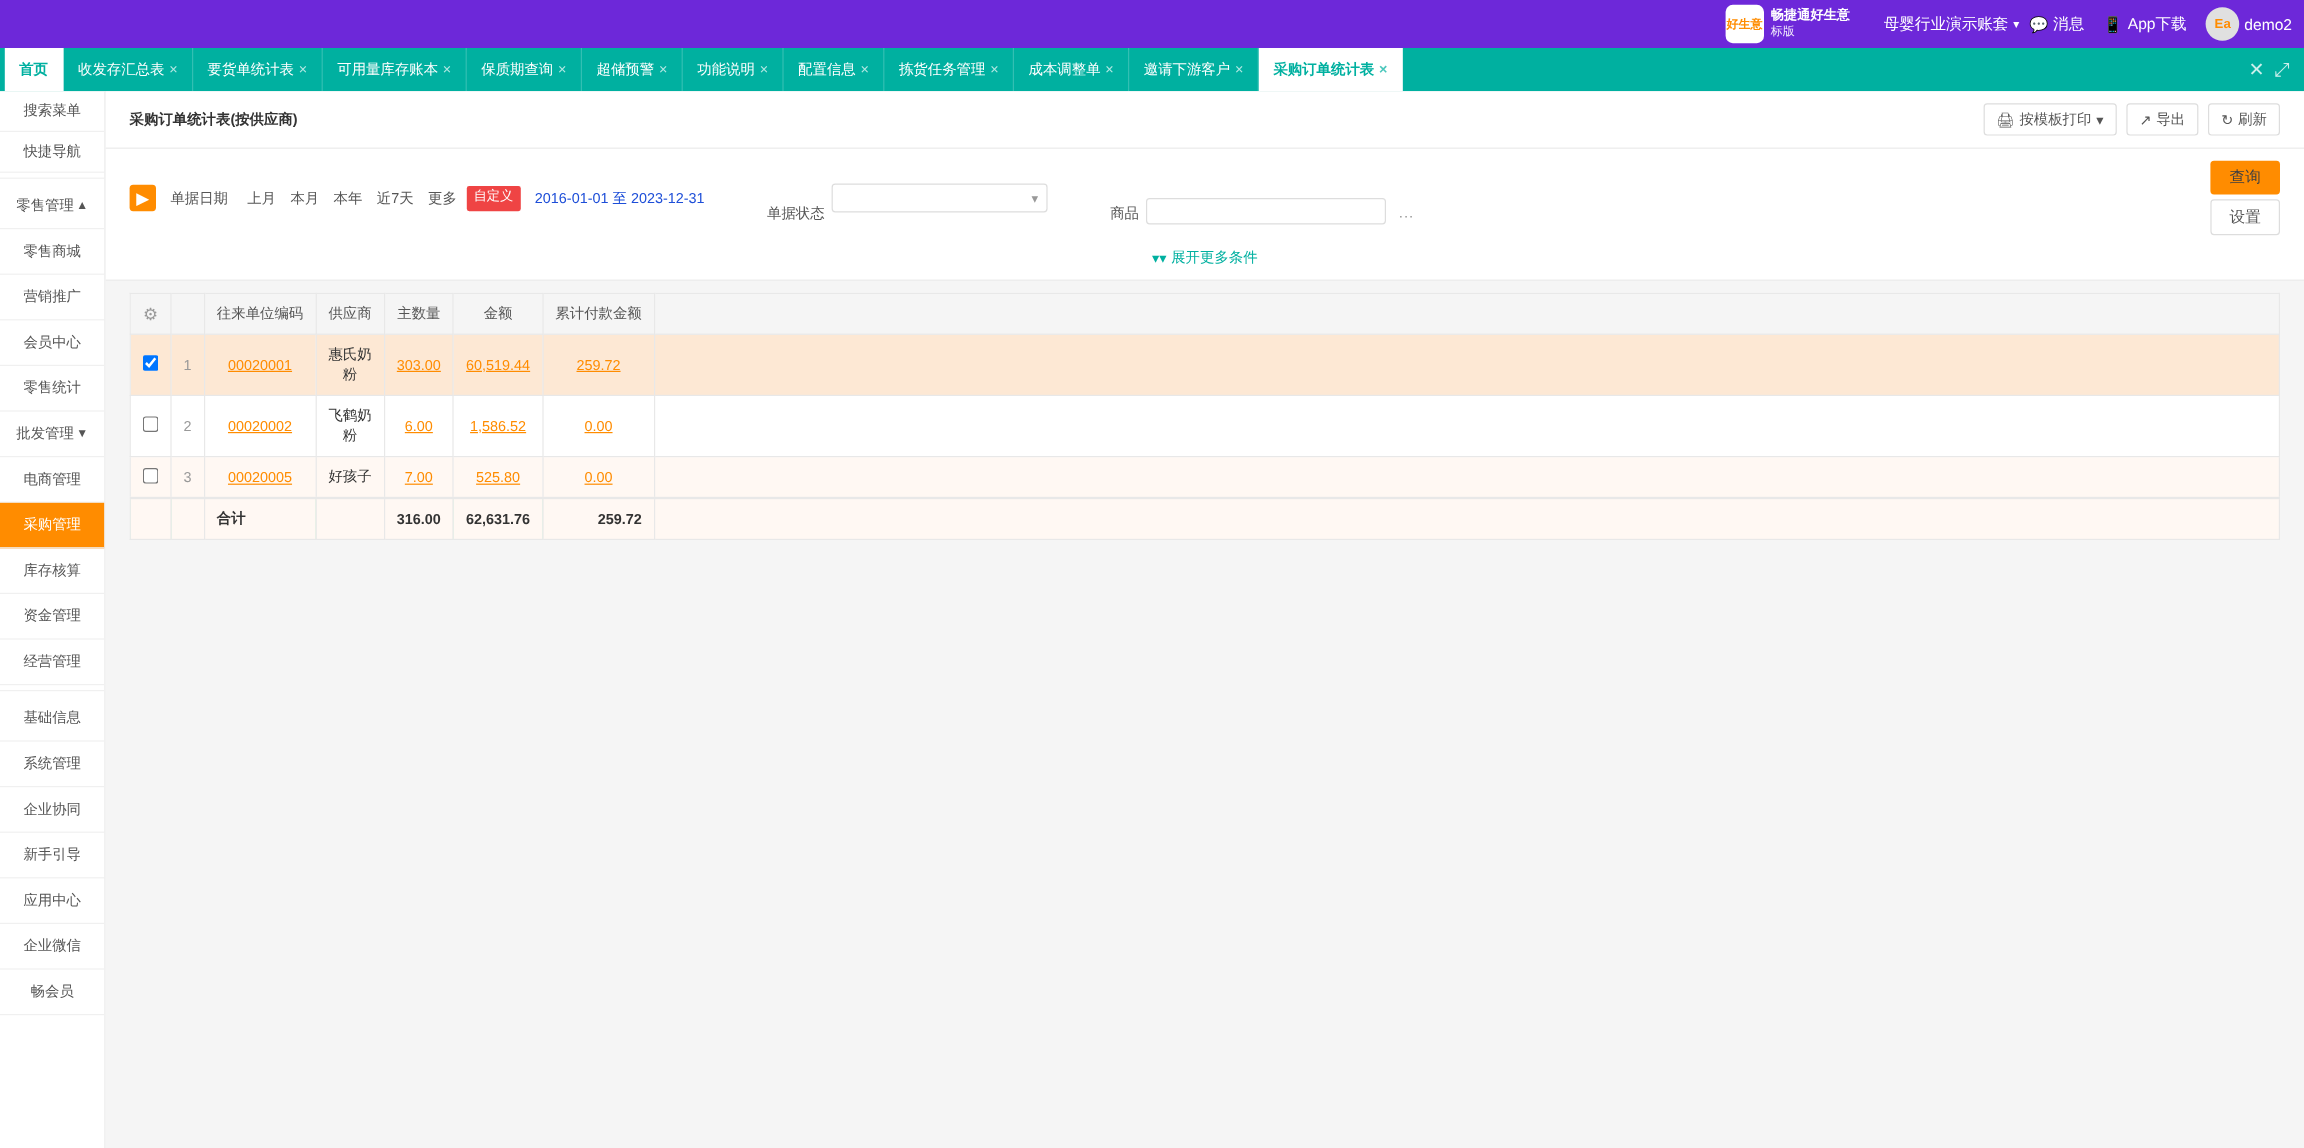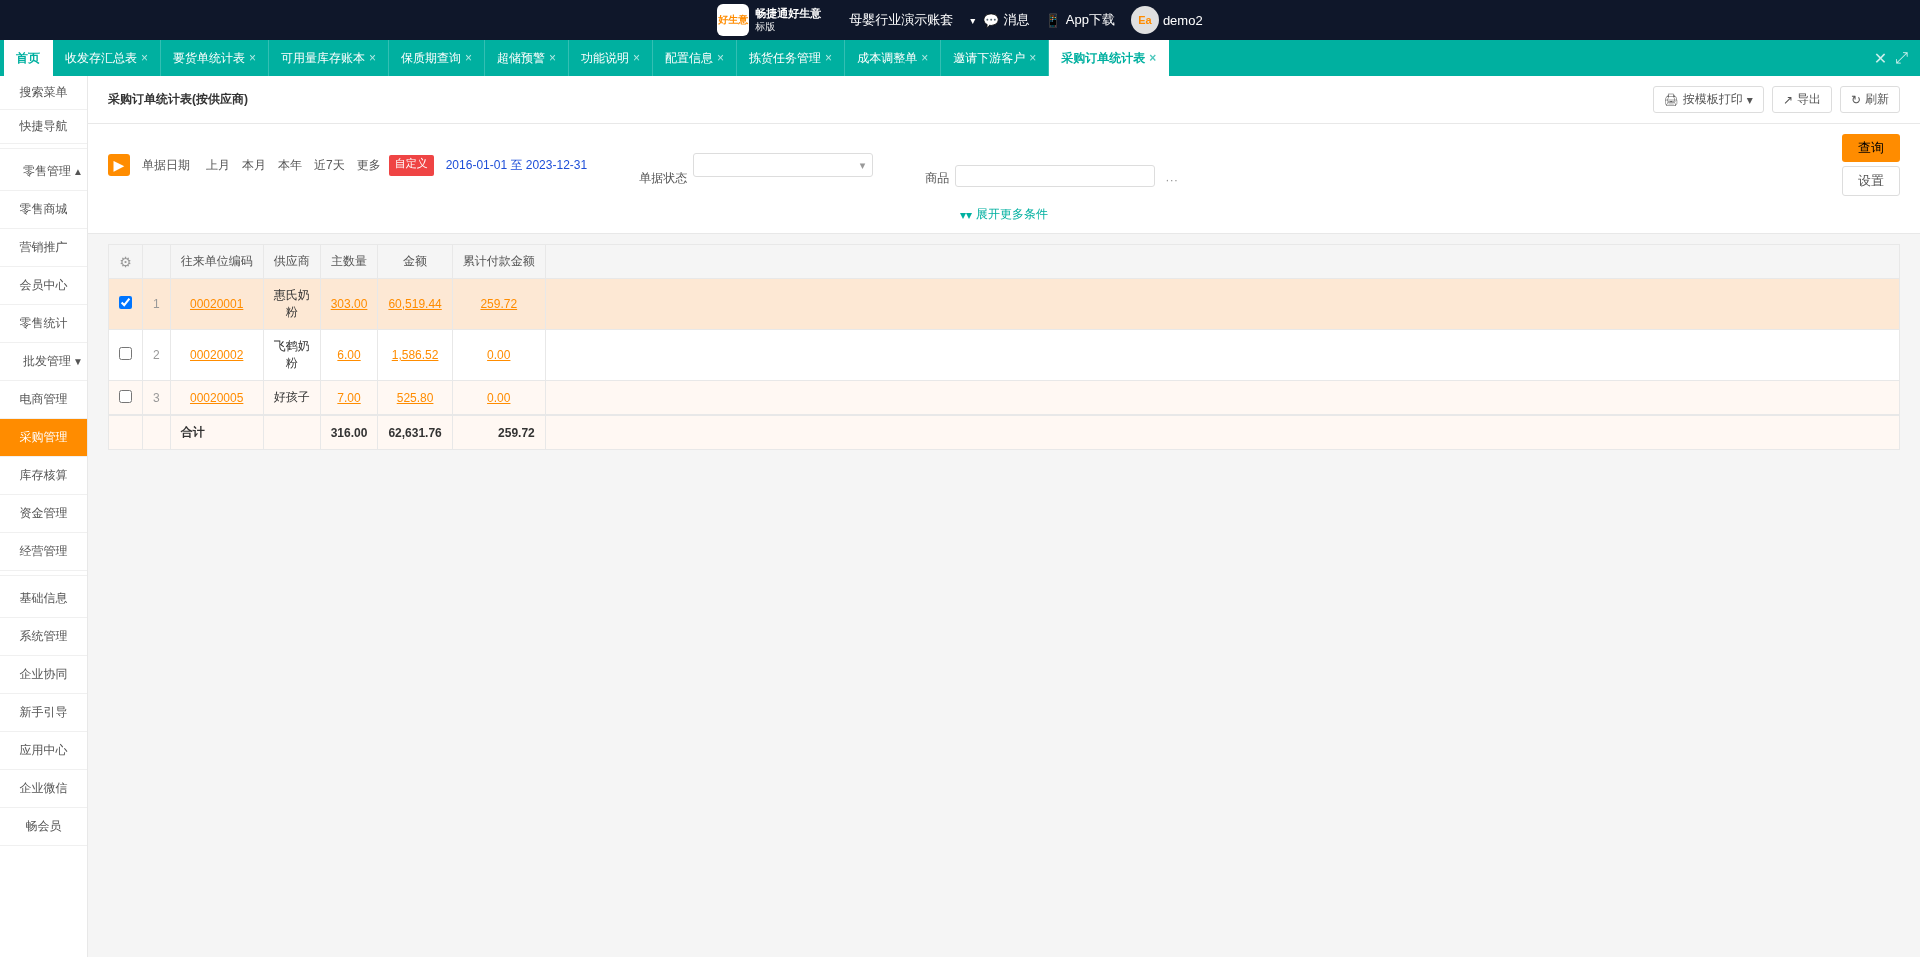--- a/index.html
+++ b/index.html
@@ -1,45 +1,45 @@
 <!DOCTYPE html>
 <html><head>
   <meta charset="utf-8">
   <style>
     * { box-sizing: border-box; margin: 0; padding: 0; }
     body { font-family: 'Microsoft YaHei', Arial, sans-serif; font-size: 13px; background: #f5f5f5; color: #333; display: flex; flex-direction: column; height: 957px; overflow: hidden; }
 
     
-    .top-bar { height: 40px; background: #0f172a; display: flex; align-items: center; padding: 0 10px; gap: 8px; justify-content: center; }
+    .top-bar { height: 40px; background: #6d28d9; display: flex; align-items: center; padding: 0 10px; gap: 8px; justify-content: flex-end; }
     .top-bar-left { display: flex; align-items: center; gap: 8px; }
     .logo-area { display: flex; align-items: center; gap: 6px; }
     .logo-icon { width: 32px; height: 32px; background: #fff; border-radius: 6px; display: flex; align-items: center; justify-content: center; }
     .logo-icon span { font-size: 10px; color: #ff8c00; font-weight: bold; }
     .logo-text { color: #fff; font-size: 12px; line-height: 1.2; }
-    .workspace-selector { display: flex; align-items: center; gap: 17px; color: #fff; font-size: 13px; cursor: pointer; margin-left: 20px; }
+    .workspace-selector { display: flex; align-items: center; gap: 4px; color: #fff; font-size: 13px; cursor: pointer; margin-left: 20px; }
     .workspace-selector .arrow { font-size: 10px; }
     .top-bar-right { display: flex; align-items: center; gap: 16px; color: #fff; font-size: 13px; }
     .top-bar-right-item { display: flex; align-items: center; gap: 4px; cursor: pointer; }
     .avatar { width: 28px; height: 28px; background: #e0e0e0; border-radius: 50%; overflow: hidden; display: flex; align-items: center; justify-content: center; font-size: 12px; color: #666; }
 
     
     .nav-tabs { height: 36px; background: #00b0a0; display: flex; align-items: stretch; padding: 0 4px; gap: 0; overflow: hidden; }
     .nav-tab { display: flex; align-items: center; padding: 0 12px; color: #fff; font-size: 12px; cursor: pointer; white-space: nowrap; gap: 4px; position: relative; border-right: 1px solid rgba(255,255,255,0.2); }
     .nav-tab.active { background: #fff; color: #00b0a0; font-weight: bold; }
     .nav-tab .close-btn { font-size: 12px; opacity: 0.7; }
     .nav-tab-home { background: #fff; color: #00b0a0; font-weight: bold; }
     .nav-right-btns { margin-left: auto; display: flex; align-items: center; gap: 8px; padding: 0 8px; }
     .nav-right-btn { color: #fff; cursor: pointer; font-size: 16px; opacity: 0.8; }
 
     
     .main-layout { display: flex; flex: 1; overflow: hidden; }
     .sidebar { width: 88px; background: #fff; border-right: 1px solid #e8e8e8; display: flex; flex-direction: column; overflow-y: auto; }
     .sidebar-item { padding: 10px 4px; text-align: center; cursor: pointer; font-size: 12px; color: #555; border-bottom: 1px solid #f0f0f0; }
     .sidebar-item.active { background: #ff8c00; color: #fff; }
-    .sidebar-item.with-arrow { display: flex; align-items: center; justify-content: flex-end; gap: 2px; }
+    .sidebar-item.with-arrow { display: flex; align-items: center; justify-content: center; gap: 2px; }
     .sidebar-divider { height: 1px; background: #f0f0f0; margin: 4px 0; }
     .sidebar-search { padding: 8px 4px; text-align: center; font-size: 12px; color: #555; cursor: pointer; }
     .sidebar-nav { padding: 8px 4px; text-align: center; font-size: 12px; color: #555; cursor: pointer; }
 
     
     .content-area { flex: 1; display: flex; flex-direction: column; overflow: hidden; background: #f5f5f5; }
 
     
     .page-header { background: #fff; padding: 10px 20px; border-bottom: 1px solid #e8e8e8; display: flex; align-items: center; justify-content: space-between; }
     .page-title { font-size: 12px; font-weight: bold; color: #333; }
@@ -54,21 +54,21 @@
     .filter-toggle-btn { width: 22px; height: 22px; background: #ff8c00; color: #fff; border: none; border-radius: 3px; cursor: pointer; display: flex; align-items: center; justify-content: center; font-size: 14px; }
     .filter-label { font-size: 12px; color: #555; white-space: nowrap; }
     .date-quick-btns { display: flex; gap: 4px; }
     .date-quick-btn { font-size: 12px; color: #555; cursor: pointer; padding: 2px 4px; }
     .custom-date-badge { background: #ef4444; color: #fff; font-size: 11px; padding: 1px 6px; border-radius: 2px; cursor: pointer; }
     .date-range { font-size: 12px; color: #1d4ed8; }
     .filter-field { display: flex; align-items: center; gap: 6px; }
     .filter-field-label { font-size: 12px; color: #555; white-space: nowrap; margin-top: 27px; }
     .filter-input { border: 1px solid #ddd; border-radius: 3px; padding: 3px 8px; font-size: 12px; color: #555; background: #fff; min-width: 120px; }
     .filter-more-btn { display: flex; align-items: center; gap: 4px; cursor: pointer; color: #00b0a0; font-size: 12px; margin: 0 auto; padding: 6px 0 0; }
-    .btn-query { background: #ff8c00; color: #000000; border: none; padding: 5px 16px; border-radius: 3px; font-size: 13px; cursor: pointer; }
+    .btn-query { background: #ff8c00; color: #404040; border: none; padding: 5px 16px; border-radius: 3px; font-size: 13px; cursor: pointer; }
     .btn-settings { background: #fff; color: #555; border: 1px solid #ddd; padding: 5px 12px; border-radius: 3px; font-size: 13px; cursor: pointer; }
     .query-btns { display: flex; flex-direction: column; gap: 4px; margin-left: auto; }
 
     
     .table-wrapper { flex: 1; overflow-y: auto; padding: 0 20px; background: #f5f5f5; }
     .data-table { width: 100%; border-collapse: collapse; background: #fff; margin-top: 10px; }
     .data-table thead tr { background: #f5f5f5; }
     .data-table th { padding: 8px 10px; text-align: center; font-size: 12px; color: #555; font-weight: normal; border: 1px solid #e8e8e8; white-space: nowrap; }
     .data-table td { padding: 8px 10px; text-align: center; font-size: 12px; border: 1px solid #e8e8e8; }
     .data-table tbody tr:nth-child(odd) { background: #fff8f3; }

